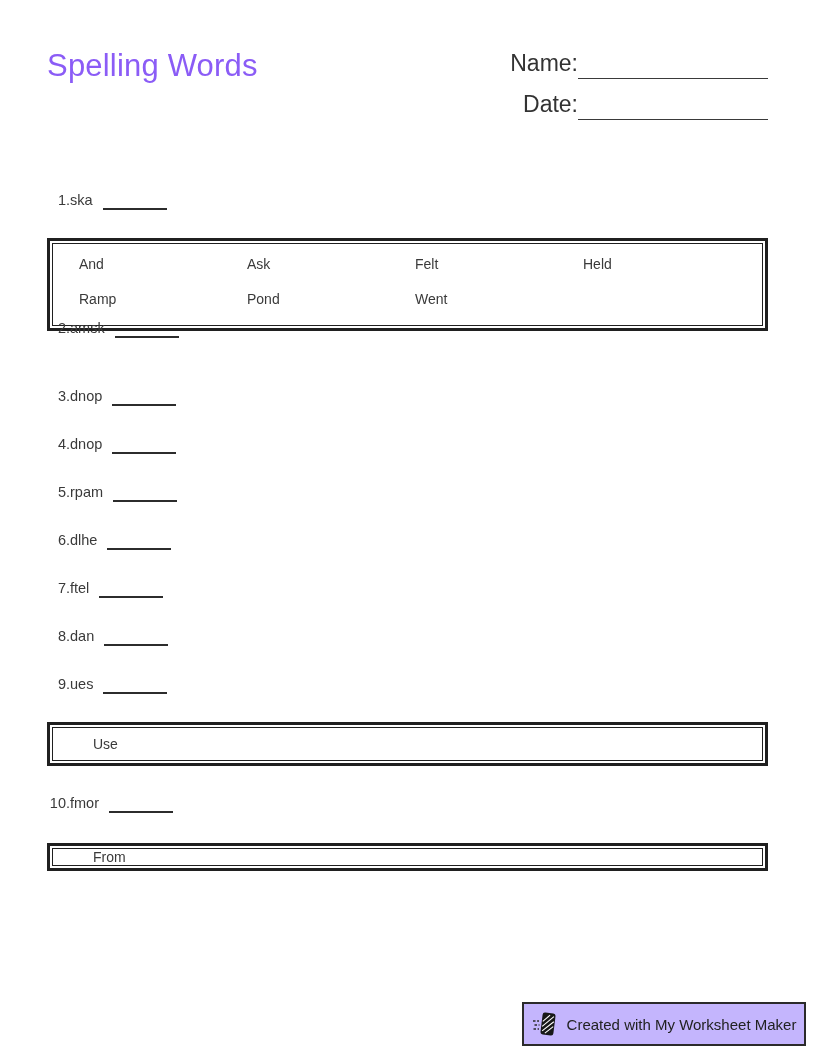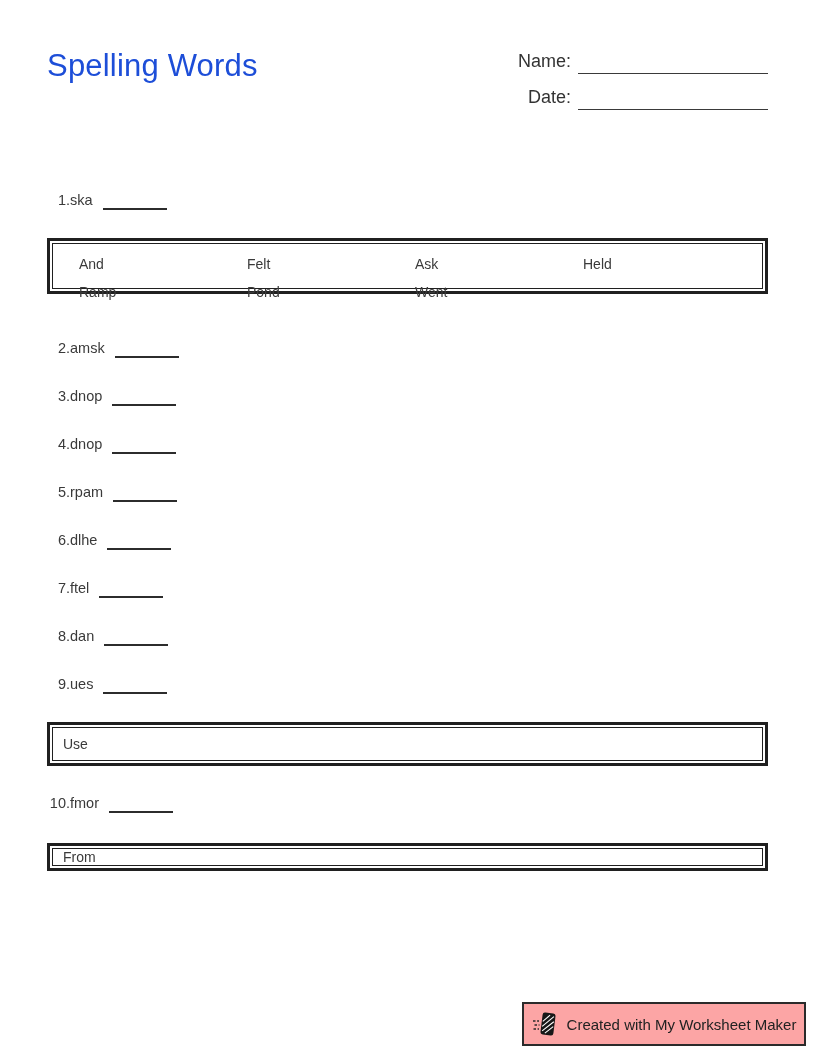--- a/index.html
+++ b/index.html
@@ -6,34 +6,34 @@
   html, body { background: #ffffff; }
   body {
     width: 816px; height: 1056px;
     position: relative;
     font-family: "Liberation Sans", "DejaVu Sans", sans-serif;
     color: #3a3a3a;
     overflow: hidden;
   }
   .page-title {
     position: absolute; left: 47px; top: 48px;
-    font-size: 31px; font-weight: 400; color: #1d4ed8;
+    font-size: 31px; font-weight: 400; color: #8b5cf6;
     letter-spacing: 0.2px;
   }
   .fields {
     position: absolute; top: 50px; right: 48px;
     display: flex; flex-direction: column; align-items: flex-end;
   }
   .field-row {
     display: flex; align-items: flex-end; justify-content: flex-end;
     margin-bottom: 12px;
   }
   .field-label {
-    font-size: 18px; color: #333333;
-    margin-right: 7px; margin-bottom: 2px;
+    font-size: 23px; color: #333333;
+    margin-bottom: 2px;
   }
   .field-line {
     display: inline-block; width: 190px; height: 24px;
     border-bottom: 1.5px solid #3a3a3a;
   }
   .item {
     position: absolute; left: 48px;
     font-size: 14.5px; color: #3a3a3a; line-height: 18px;
     white-space: nowrap;
     text-align: right;
@@ -53,29 +53,29 @@
     font-size: 14px; color: #3a3a3a;
   }
   .bank-grid {
     display: grid;
     grid-template-columns: 168px 168px 168px 1fr;
     padding: 6px 0 6px 26px;
     line-height: 28px;
   }
   .bank-single {
     display: flex; align-items: center;
-    padding-left: 10px; height: 100%; text-align: right;
+    padding-left: 40px; height: 100%; text-align: right;
   }
-  #bank-main { top: 238px; height: 56px; }
+  #bank-main { top: 238px; height: 93px; }
   #bank-use  { top: 722px; height: 44px; }
   #bank-from { top: 843px; height: 28px; }
   .badge {
     position: absolute; left: 522px; top: 1002px;
     width: 284px; height: 44px;
-    border: 2px solid #2b2b2b; background: #fca5a5;
+    border: 2px solid #2b2b2b; background: #c4b5fd;
     display: flex; align-items: center; justify-content: center;
     gap: 9px; font-size: 15px; color: #222222;
     text-decoration: none; cursor: pointer;
   }
   .badge svg { flex: 0 0 auto; display: block; }
 </style>
 </head>
 <body>
 
 <div class="page-title">Spelling Words</div>
@@ -91,30 +91,30 @@
   </div>
 </div>
 
 <div class="item" style="top:191px">
   <span class="num">1.</span><span>ska</span><span class="blank"></span>
 </div>
 
 <div class="bank" id="bank-main">
   <div class="bank-inner bank-grid">
     <span>And</span>
+    <span>Ask</span>
     <span>Felt</span>
-    <span>Ask</span>
     <span>Held</span>
     <span>Ramp</span>
     <span>Pond</span>
     <span>Went</span>
   </div>
 </div>
 
-<div class="item" style="top:339px">
+<div class="item" style="top:319px">
   <span class="num">2.</span><span>amsk</span><span class="blank"></span>
 </div>
 <div class="item" style="top:387px">
   <span class="num">3.</span><span>dnop</span><span class="blank"></span>
 </div>
 <div class="item" style="top:435px">
   <span class="num">4.</span><span>dnop</span><span class="blank"></span>
 </div>
 <div class="item" style="top:483px">
   <span class="num">5.</span><span>rpam</span><span class="blank"></span>

